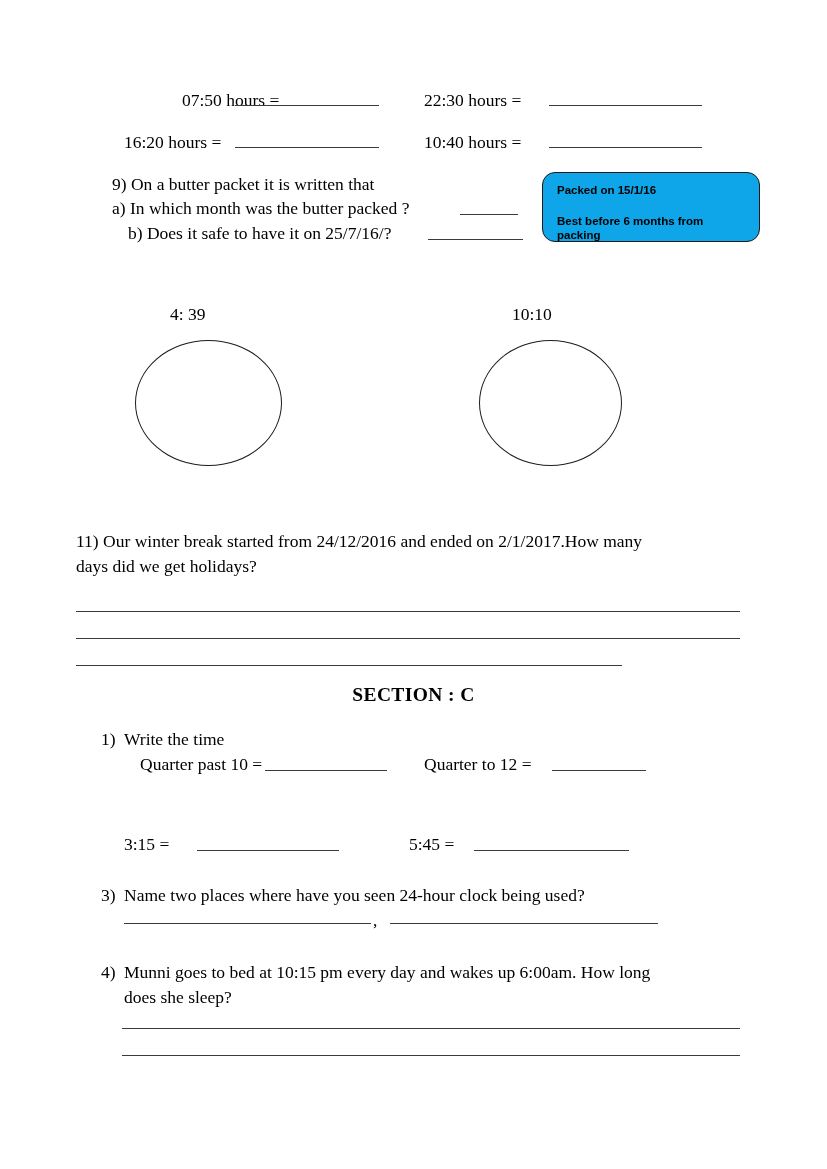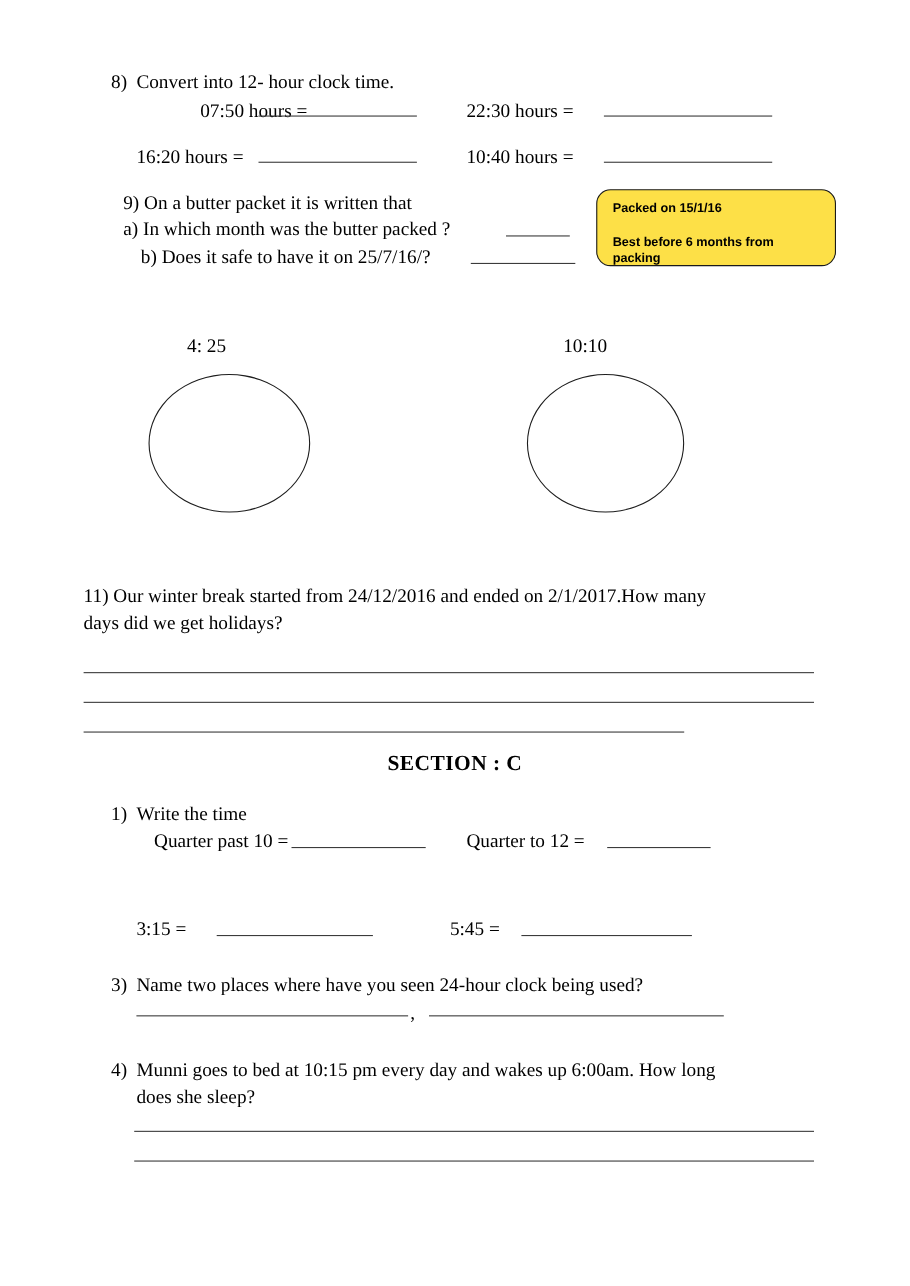--- a/index.html
+++ b/index.html
@@ -49,21 +49,21 @@
     font-weight: bold;
     letter-spacing: .4px;
   }
 
   
   .packet {
     position: absolute;
     box-sizing: border-box;
     border: 1.6px solid #1a1a1a;
     border-radius: 13px;
-    background: #fde047;
+    background: #0ea5e9;
     font-family: "Liberation Sans", "DejaVu Sans", sans-serif;
     font-weight: bold;
     font-size: 11.5px;
     line-height: 14px;
     padding: 10px 12px 8px 14px;
   }
   .packet .packet-row + .packet-row { margin-top: 17px; }
 
   
   .clock {
@@ -72,23 +72,20 @@
     border: 1.5px solid #1d1d1d;
     border-radius: 50%;
     background: #ffffff;
   }
 </style>
 </head>
 <body>
 
 <div class="page">
 
-  <div class="abs q-line" style="left:101px; top:62px;">
-    <span class="q-num">8)</span><span>Convert into 12- hour clock time.</span>
-  </div>
 
   <div class="abs q-line" style="left:138px; top:88px;margin-left:44px;">07:50 hours =</div>
   <div class="rule" style="left:235px; top:105px; width:144px;"></div>
 
   <div class="abs q-line" style="left:424px; top:88px;">22:30 hours = </div>
   <div class="rule" style="left:549px; top:105px; width:153px;"></div>
 
   <div class="abs q-line" style="left:124px; top:130px;">16:20 hours =</div>
   <div class="rule" style="left:235px; top:147px; width:144px;"></div>
 
@@ -104,21 +101,21 @@
 
   <div class="abs q-line" style="left:112px; top:221px;margin-left:16px;">b) Does it safe to have it on 25/7/16/?</div>
   <div class="rule" style="left:428px; top:239px; width:95px;"></div>
 
   <div class="packet" style="left:542px; top:172px; width:218px; height:70px;">
     <div class="packet-row">Packed on 15/1/16</div>
     <div class="packet-row">Best before 6 months from packing</div>
   </div>
 
 
-  <div class="abs q-line" style="left:170px; top:302px;">4: 25</div>
+  <div class="abs q-line" style="left:170px; top:302px;">4: 39</div>
   <div class="abs q-line" style="left:512px; top:302px;">10:10</div>
 
   <div class="clock" style="left:135px; top:340px; width:147px; height:126px;"></div>
   <div class="clock" style="left:479px; top:340px; width:143px; height:126px;"></div>
 
   <div class="abs q-line" style="left:76px; top:529px;">11) Our winter break started from 24/12/2016 and ended on 2/1/2017.How many</div>
   <div class="abs q-line" style="left:76px; top:554px;">days did we get holidays?</div>
 
   <div class="rule" style="left:76px; top:611px; width:664px;"></div>
   <div class="rule" style="left:76px; top:638px; width:664px;"></div>

